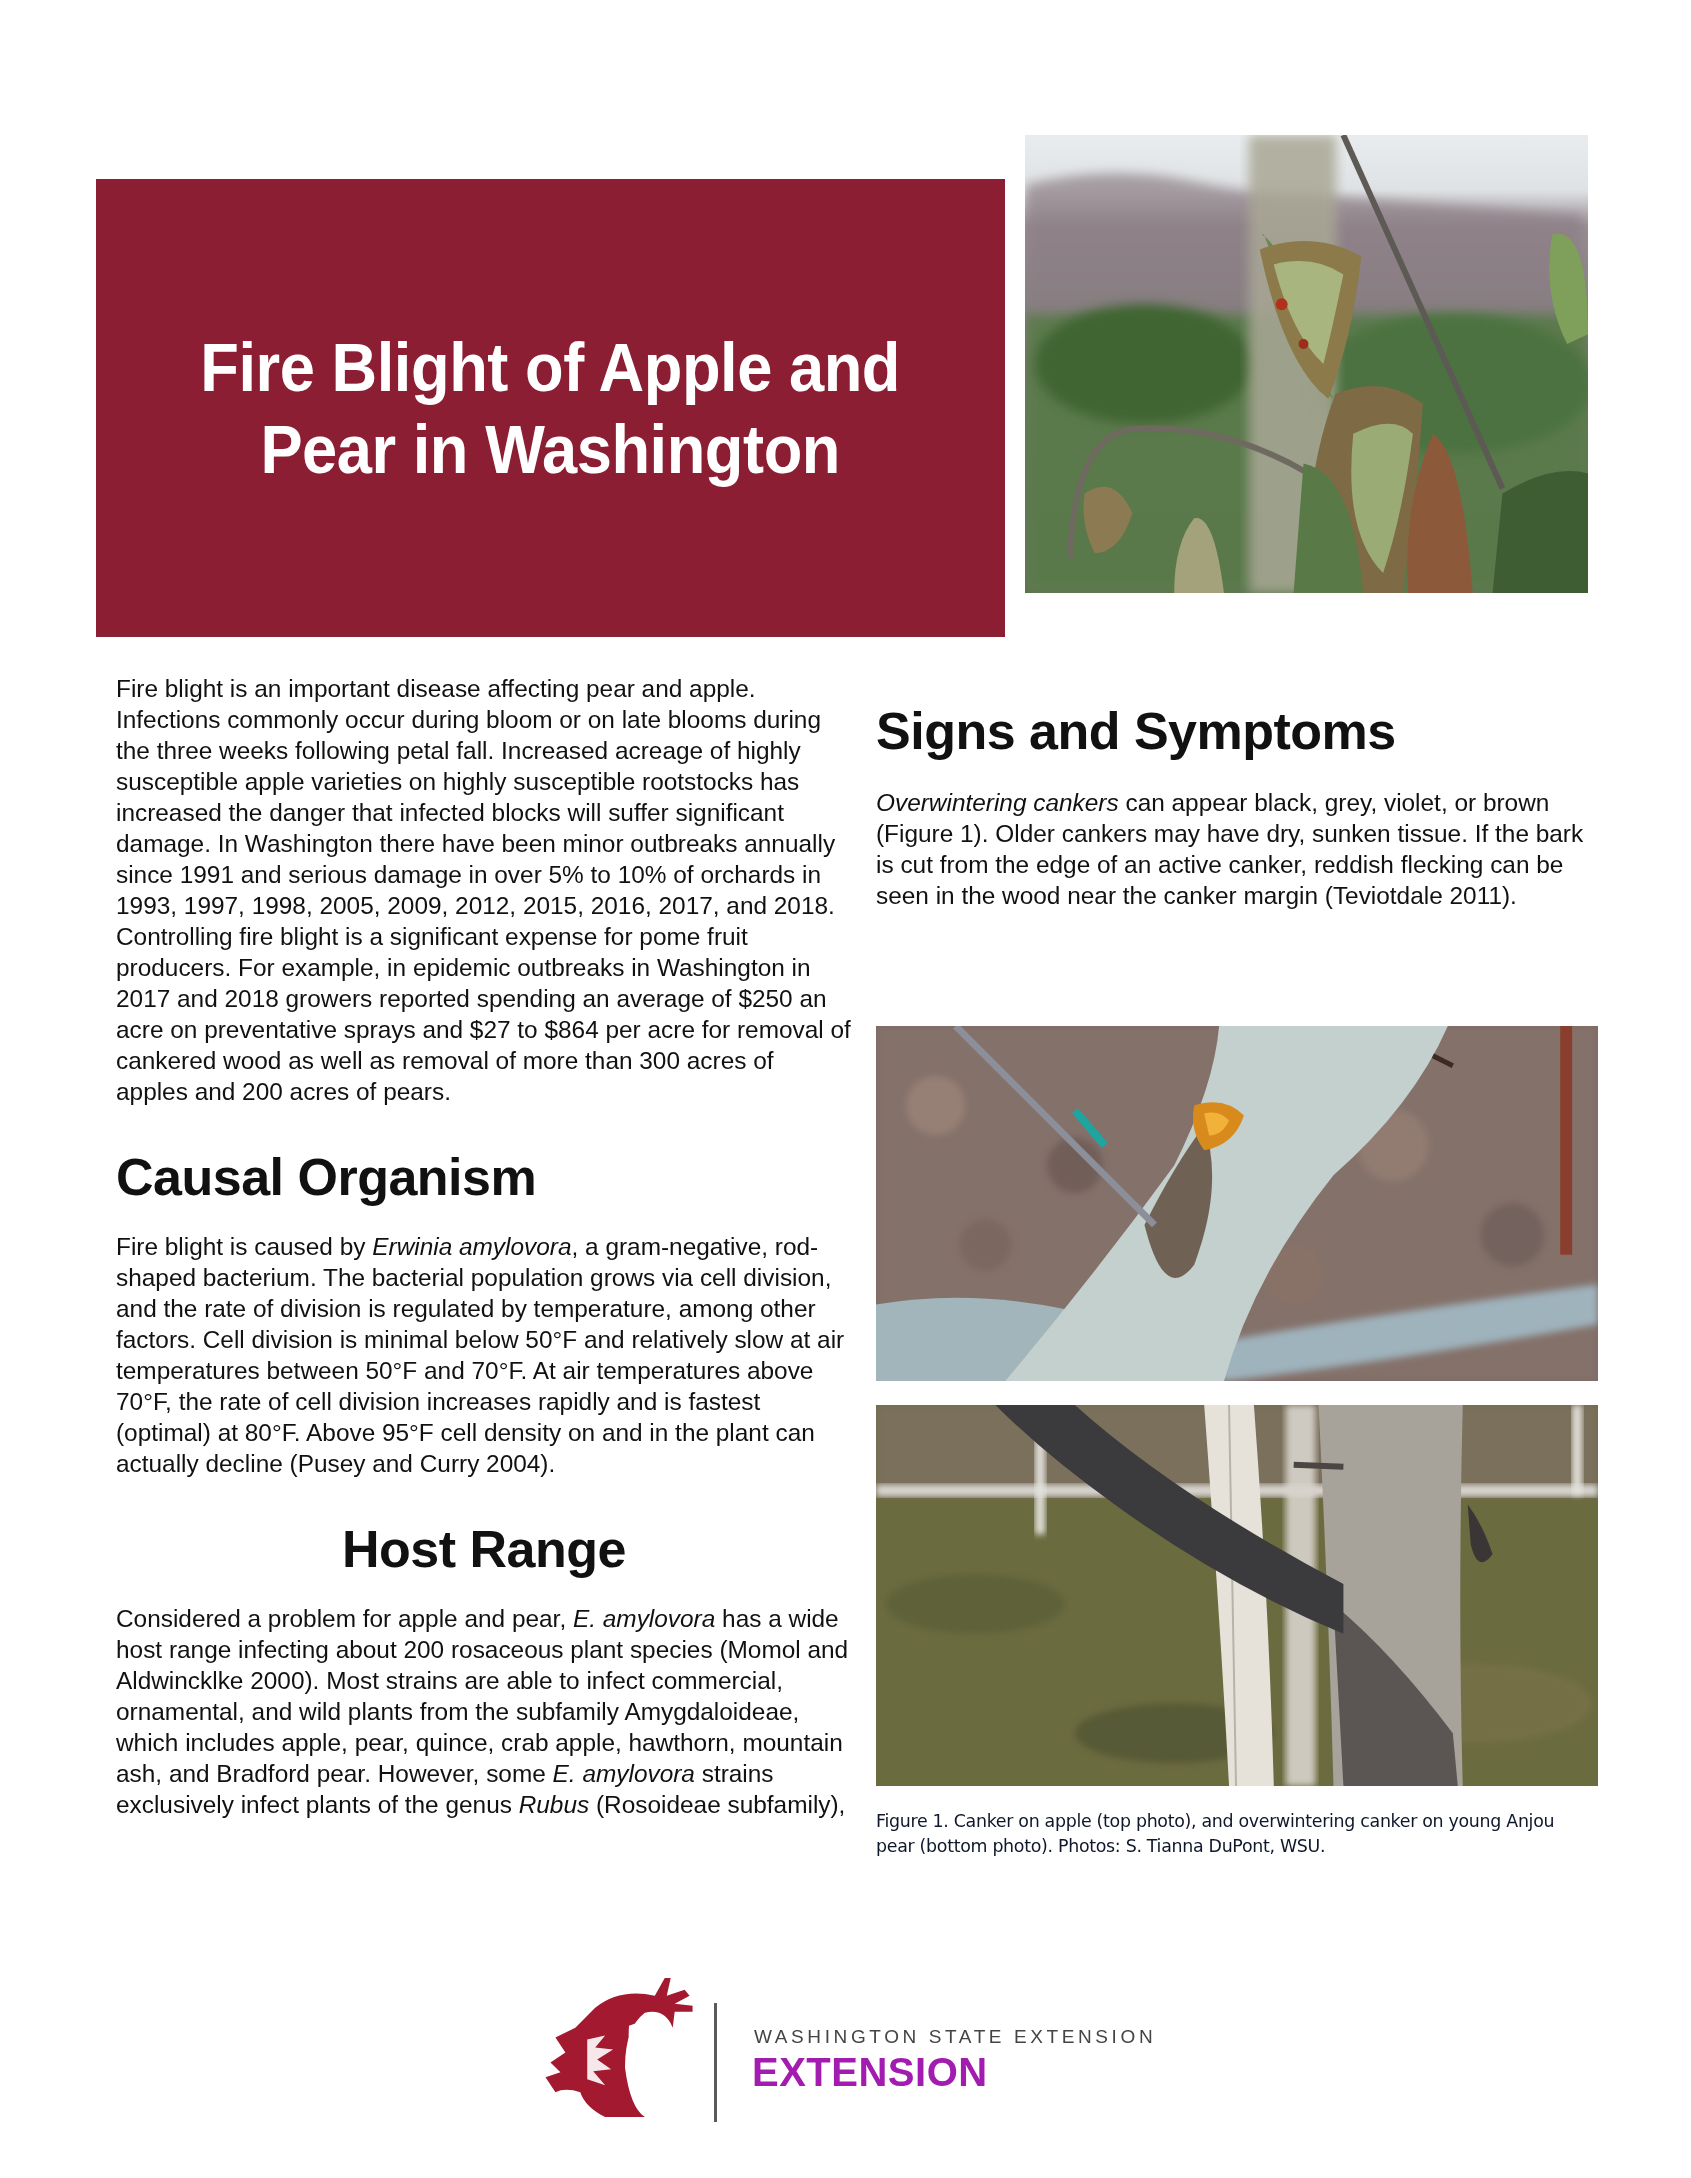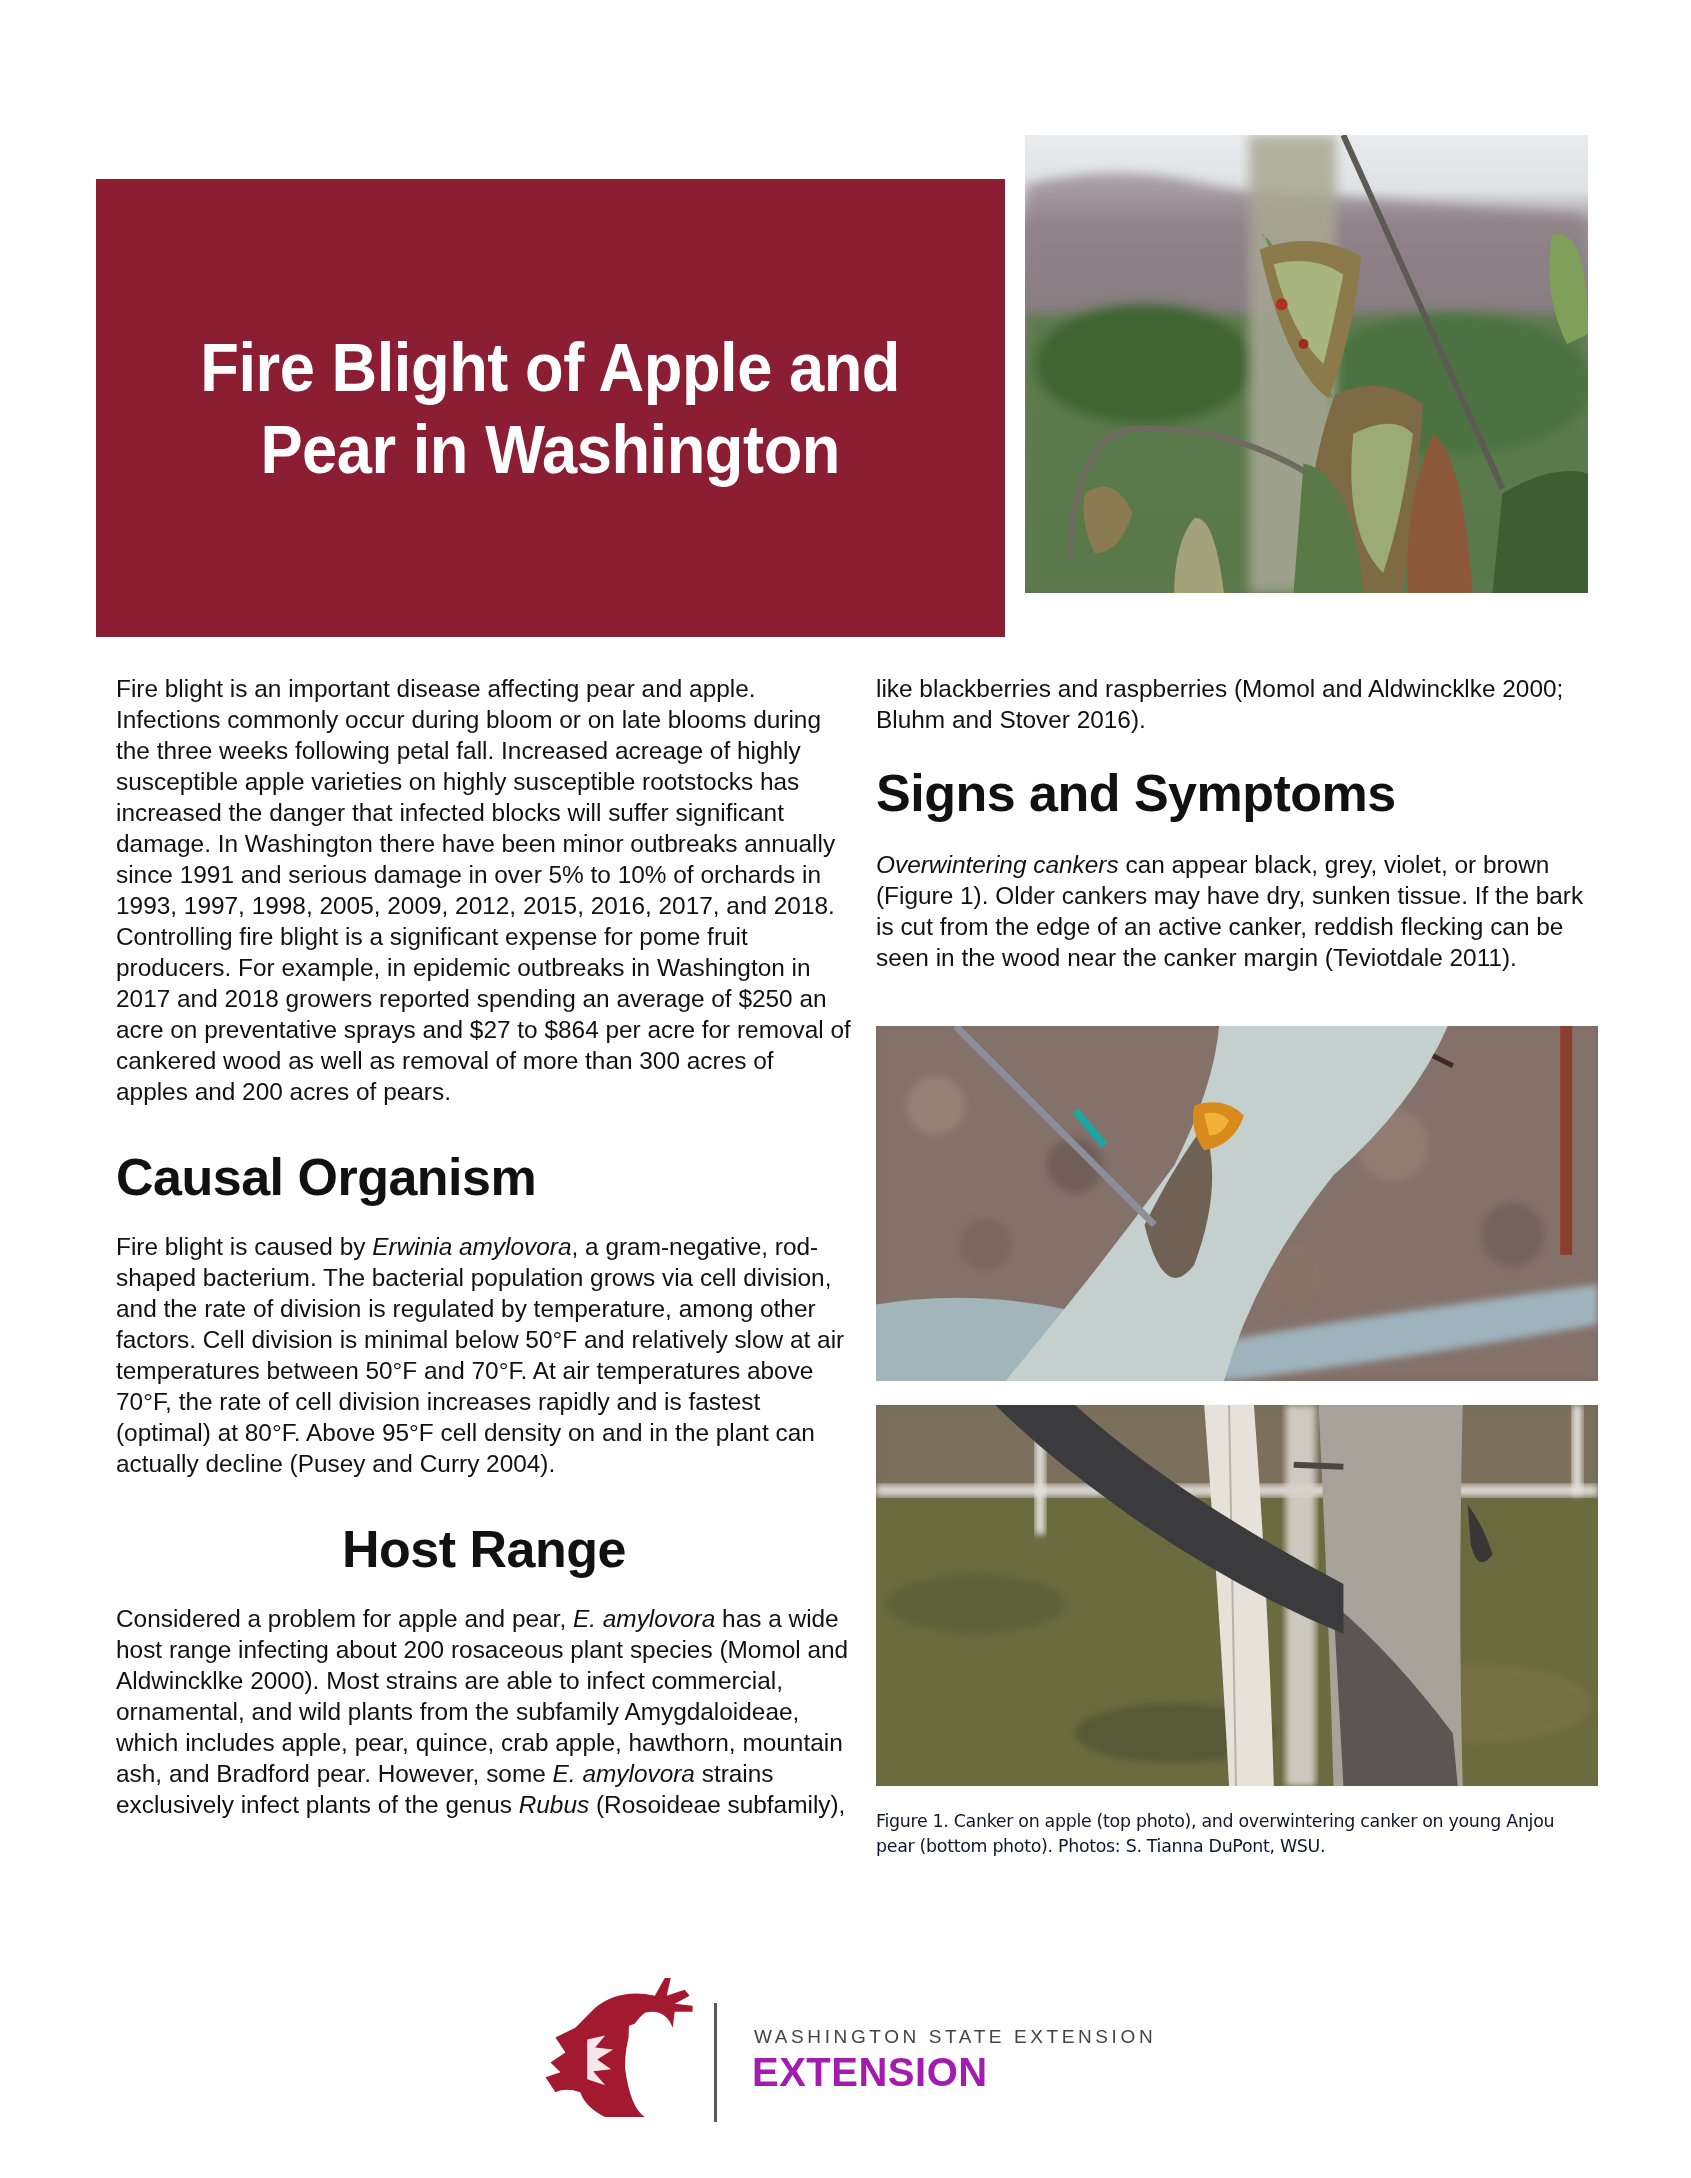--- a/index.html
+++ b/index.html
@@ -84,21 +84,20 @@
   <p>Fire blight is an important disease affecting pear and apple. Infections commonly occur during bloom or on late blooms during the three weeks following petal fall. Increased acreage of highly susceptible apple varieties on highly susceptible rootstocks has increased the danger that infected blocks will suffer significant damage. In Washington there have been minor outbreaks annually since 1991 and serious damage in over 5% to 10% of orchards in 1993, 1997, 1998, 2005, 2009, 2012, 2015, 2016, 2017, and 2018. Controlling fire blight is a significant expense for pome fruit producers. For example, in epidemic outbreaks in Washington in 2017 and 2018 growers reported spending an average of $250 an acre on preventative sprays and $27 to $864 per acre for removal of cankered wood as well as removal of more than 300 acres of apples and 200 acres of pears.</p>
 
   <h2 class="h2-causal">Causal Organism</h2>
   <p><span>Fire blight is caused by </span><i>Erwinia amylovora</i><span>, a gram-negative, rod-shaped bacterium. The bacterial population grows via cell division, and the rate of division is regulated by temperature, among other factors. Cell division is minimal below 50°F and relatively slow at air temperatures between 50°F and 70°F. At air temperatures above 70°F, the rate of cell division increases rapidly and is fastest (optimal) at 80°F. Above 95°F cell density on and in the plant can actually decline (Pusey and Curry 2004).</span></p>
 
   <h2 class="h2-host">Host Range</h2>
   <p><span>Considered a problem for apple and pear, </span><i>E. amylovora</i><span> has a wide host range infecting about 200 rosaceous plant species (Momol and Aldwincklke 2000). Most strains are able to infect commercial, ornamental, and wild plants from the subfamily Amygdaloideae, which includes apple, pear, quince, crab apple, hawthorn, mountain ash, and Bradford pear. However, some </span><i>E. amylovora</i><span> strains exclusively infect plants of the genus </span><i>Rubus</i><span> (Rosoideae subfamily), </span></p>
 </div>
 
 <div class="col col-right">
-  <p>like blackberries and raspberries (Momol and Aldwincklke 2000; Bluhm and Stover 2016).</p>
   <h2 class="h2-signs">Signs and Symptoms</h2>
   <p><i>Overwintering cankers</i><span> can appear black, grey, violet, or brown (Figure 1). Older cankers may have dry, sunken tissue. If the bark is cut from the edge of an active canker, reddish flecking can be seen in the wood near the canker margin (Teviotdale 2011).</span></p>
 </div>
 
 <div class="photo fig-top">
   <svg viewBox="0 0 726 357" preserveAspectRatio="none">
     <defs>
         <filter id="b2">
           <feGaussianBlur stdDeviation="4"></feGaussianBlur>
         </filter>

